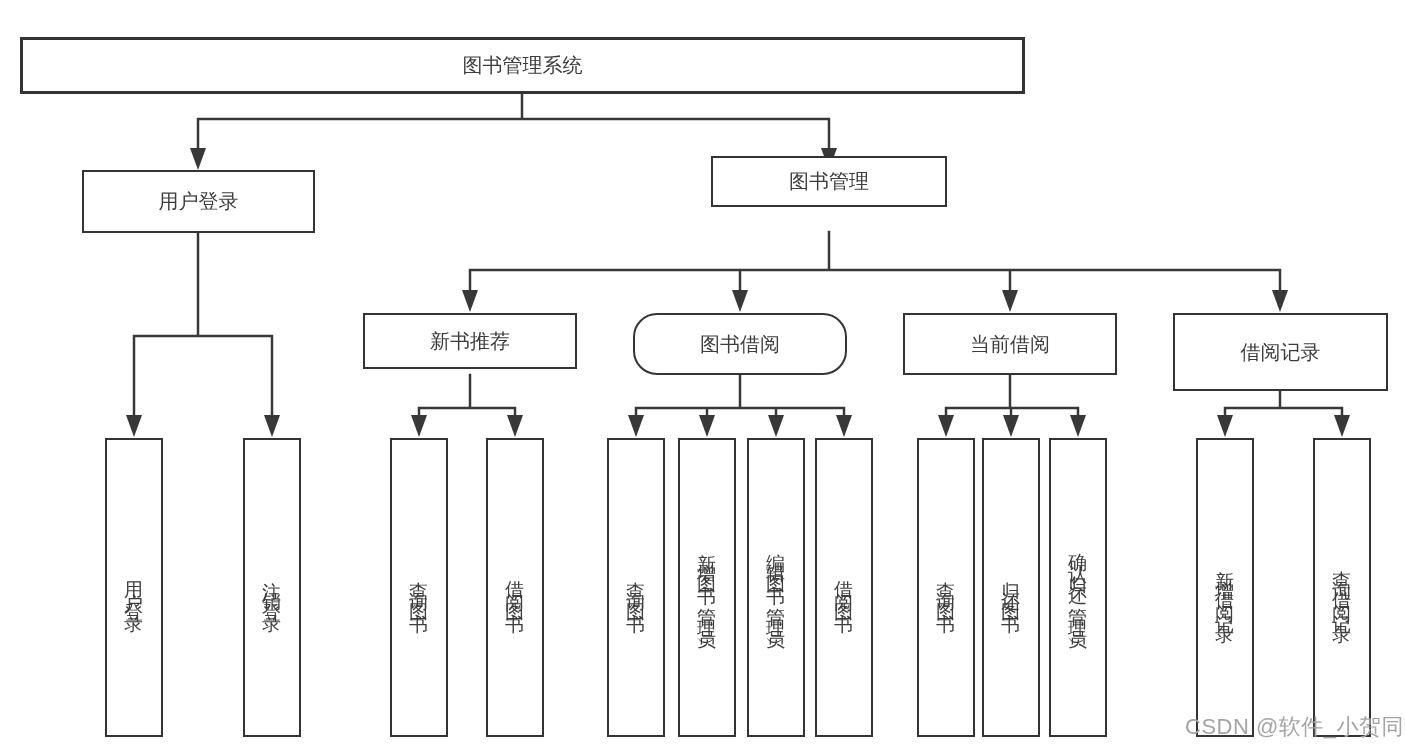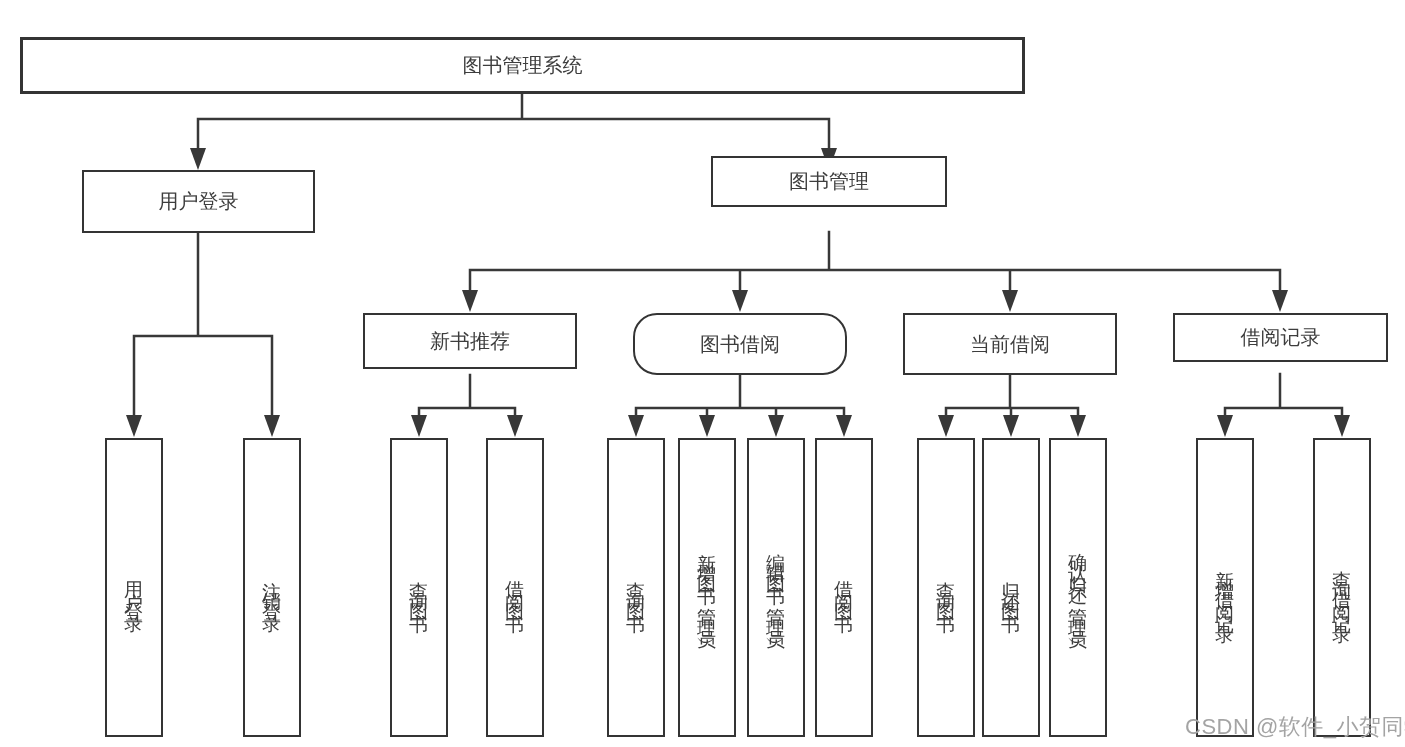--- a/index.html
+++ b/index.html
@@ -97,21 +97,21 @@
 
   <div class="box" style="left:363px;top:313px;width:214px;height:56px;">
     <span>新书推荐</span>
   </div>
   <div class="box" style="left:633px;top:313px;width:214px;height:62px;border-radius:24px;">
     <span>图书借阅</span>
   </div>
   <div class="box" style="left:903px;top:313px;width:214px;height:62px;">
     <span>当前借阅</span>
   </div>
-  <div class="box" style="left:1173px;top:313px;width:215px;height:49px;">
+  <div class="box" style="left:1173px;top:313px;width:215px;height:78px;">
     <span>借阅记录</span>
   </div>
 
   <div class="box v" style="left:105px;top:438px;width:58px;height:299px;">
     <span>用户登录</span>
   </div>
   <div class="box v" style="left:243px;top:438px;width:58px;height:299px;">
     <span>注销登录</span>
   </div>
 

